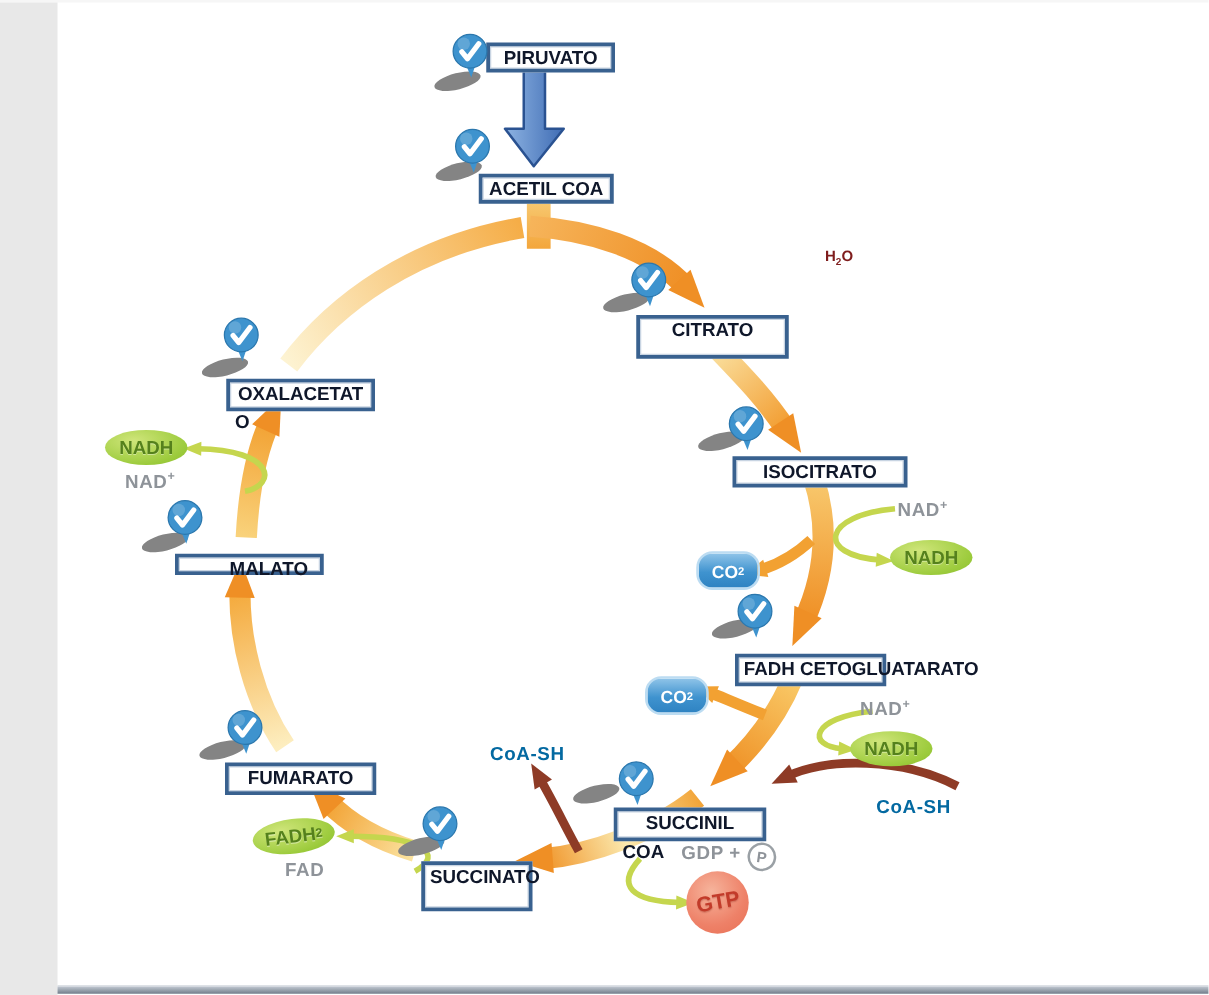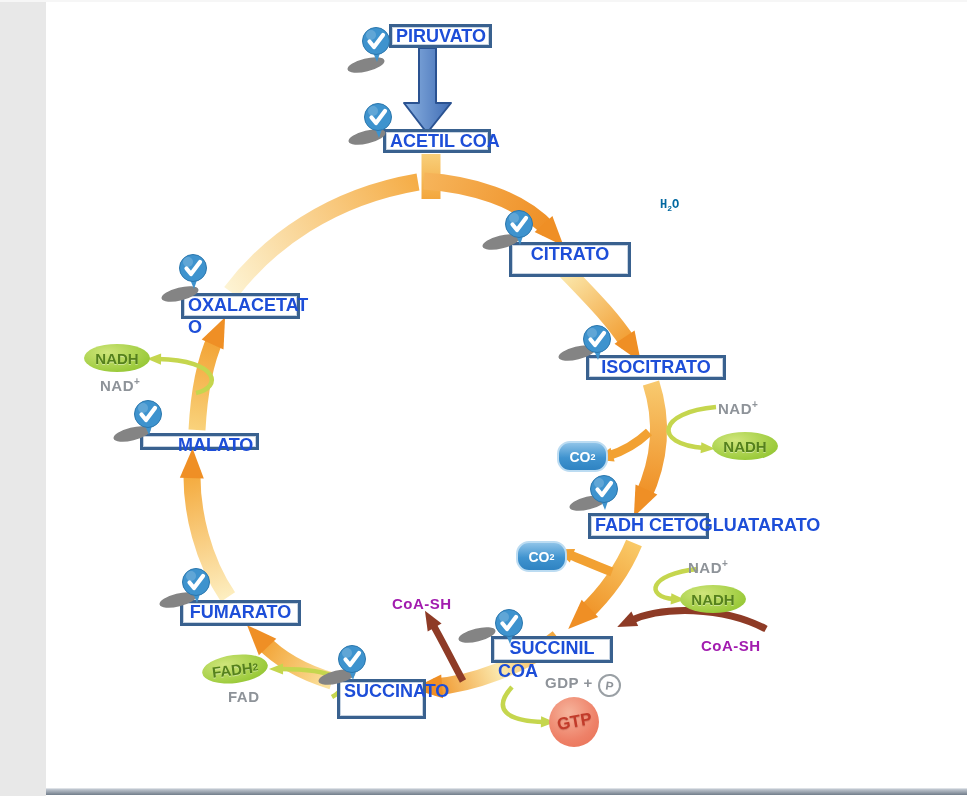--- a/index.html
+++ b/index.html
@@ -5,51 +5,51 @@
   html,body{margin:0;padding:0;background:#fff;}
   .stage{position:relative;width:967px;height:796px;background:#ffffff;overflow:hidden;
          font-family:"Liberation Sans",sans-serif;}
   .gutter{position:absolute;left:0;top:2px;width:46px;height:794px;background:#e8e8e8;}
   .topline{position:absolute;left:0;top:0;width:967px;height:2px;background:#f6f6f6;}
   .bottombar{position:absolute;left:46px;top:788px;width:921px;height:6px;
              background:linear-gradient(#c3cad3,#717d8a);border-top:1px solid #dde1e6;}
   svg.layer{position:absolute;left:0;top:0;}
   
   .node{position:absolute;background:#ffffff;border:3px solid #39618f;box-sizing:border-box;
-        font-weight:bold;font-size:18px;color:#1d4ed8;line-height:19px;padding:0 4px;
-        box-shadow:0 0 0 1px #c8d4e2 inset;}
+        font-weight:bold;font-size:15px;color:#0f172a;line-height:19px;padding:0 4px;
+        box-shadow:0 0 0 1px #c8d4e2 inset;margin-top:10px;}
   .node .nl{display:block;white-space:nowrap;}
   .node .nl2{position:absolute;left:4px;top:100%;margin-top:2px;background:transparent;}
   .node.center{text-align:center;}
   .node.left{text-align:center;}
   
   svg.pin{position:absolute;overflow:visible;}
   
   .chip{position:absolute;display:flex;align-items:center;justify-content:center;
         border-radius:50%;font-weight:bold;font-size:15px;}
   .chip.green{background:radial-gradient(ellipse at 35% 30%,#cfe57a,#9ccb3c 70%,#8abc2f);
               color:#55811c;text-shadow:0 1px 0 rgba(255,255,255,.4);}
   .gtext{position:absolute;font-weight:bold;font-size:15px;color:#8e9399;letter-spacing:.5px;}
   .gtext sup{font-size:10px;}
   .co2{position:absolute;display:flex;align-items:center;justify-content:center;
        background:linear-gradient(#8ec3e8,#3f93cf 55%,#2f83c2);border:2px solid #bcdcf2;
        border-radius:13px;color:#fff;font-weight:bold;font-size:14px;}
   .co2 sub{font-size:9px;}
   .chip sub{font-size:10px;}
-  .coa{position:absolute;font-weight:bold;font-size:15px;color:#a21caf;letter-spacing:.5px;}
+  .coa{position:absolute;font-weight:bold;font-size:15px;color:#0369a1;letter-spacing:.5px;}
   .gdp-row{position:absolute;display:flex;align-items:flex-start;gap:5px;}
   .pbadge{display:inline-flex;align-items:center;justify-content:center;width:19px;height:19px;
           border:2px solid #9aa0a5;border-radius:50%;color:#8e9399;font-weight:bold;font-size:12px;
           transform:rotate(8deg);}
   .gtp{position:absolute;width:50px;height:50px;border-radius:50%;
        background:radial-gradient(circle at 40% 32%,#f6b49c,#ee8168 60%,#e86f53);
        display:flex;align-items:center;justify-content:center;}
   .gtp span{color:#c23b2a;font-weight:bold;font-size:17px;transform:rotate(-10deg);
             text-shadow:0 1px 1px rgba(120,20,10,.25);}
-  .faint{position:absolute;color:#0369a1;font-size:12px;font-weight:bold;font-family:Liberation Mono, monospace;}
+  .faint{position:absolute;color:#7f1d1d;font-size:12px;font-weight:bold;}
   .faint sub{font-size:8px;}
 </style>
 </head>
 <body>
 
 <div class="stage">
 
   <div class="topline"></div>
   <div class="gutter"></div>
 

